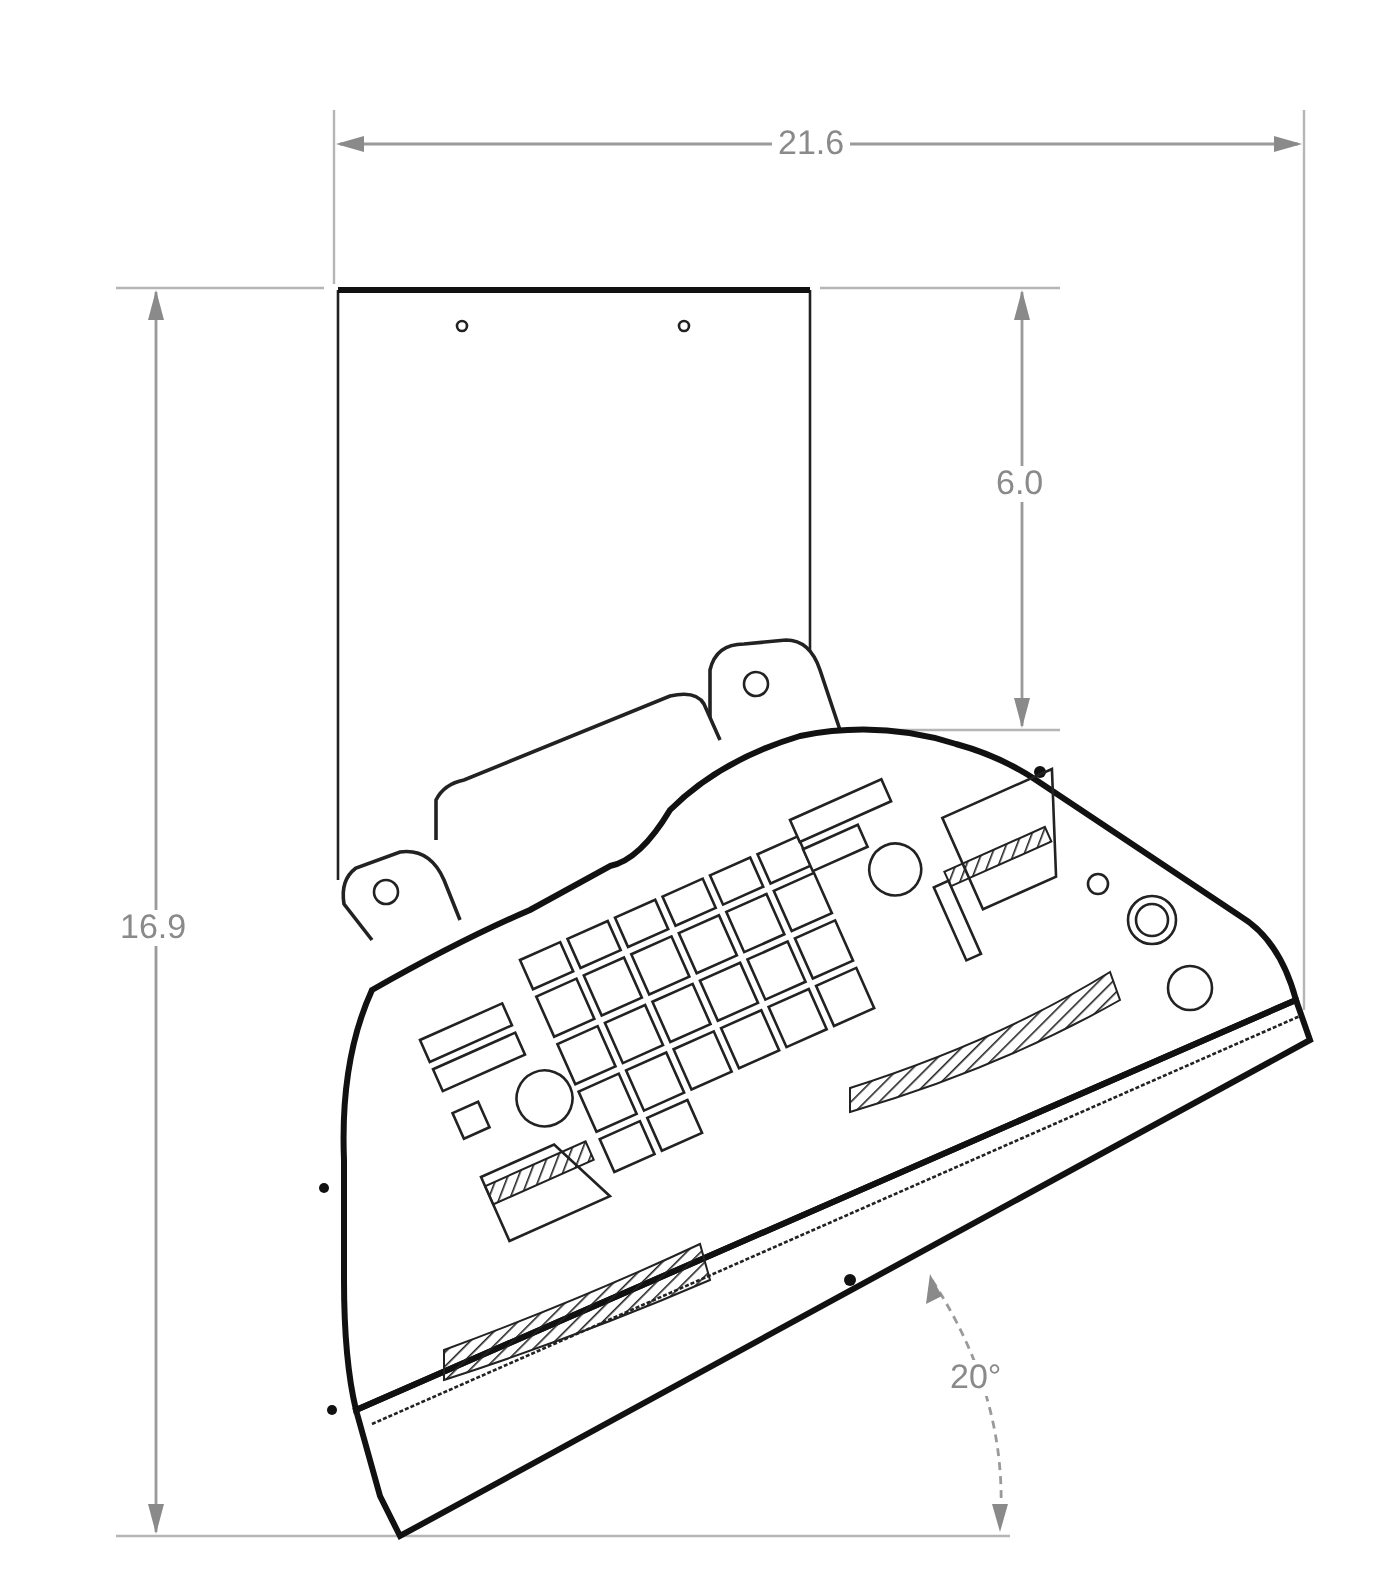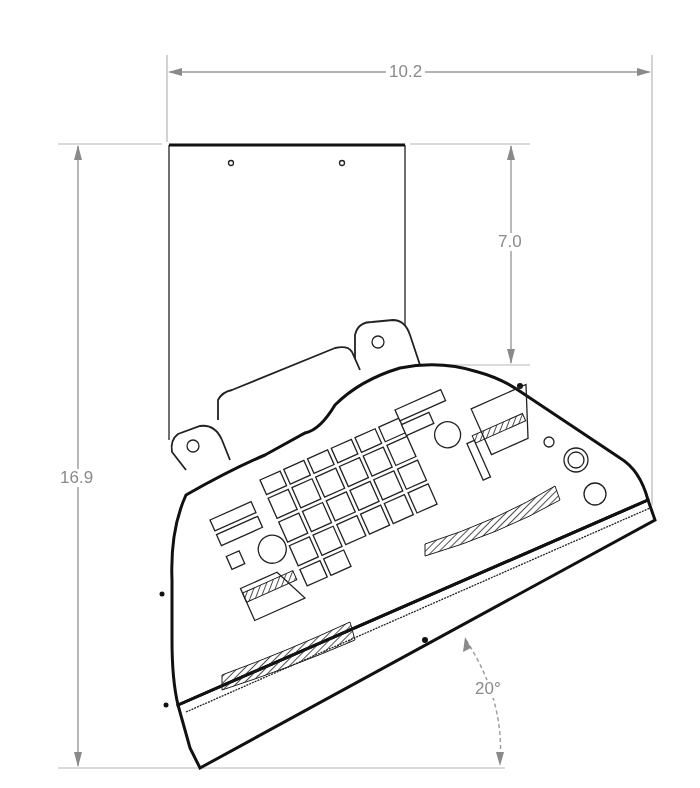--- a/index.html
+++ b/index.html
@@ -143,16 +143,16 @@
   </g>
 
   <g>
     <path d="M222,690 L222,675 Q290,650 350,622 L355,640 Q290,668 222,690 Z" fill="url(#hatch)" stroke="#222" stroke-width="1"></path>
   </g>
   <g>
     <path d="M425,556 L425,544 Q500,520 555,486 L560,500 Q500,534 425,556 Z" fill="url(#hatch)" stroke="#222" stroke-width="1"></path>
   </g>
 </svg>
 
-<div class="lbl" style="left:386px; top:63px;">10.2</div>
-<div class="lbl" style="left:57px; top:469px;">16.9</div>
-<div class="lbl" style="left:495px; top:233px;">7.0</div>
+<div class="lbl" style="left:386px; top:63px;">21.6</div>
+<div class="lbl" style="left:57px; top:455px;">16.9</div>
+<div class="lbl" style="left:495px; top:233px;">6.0</div>
 <div class="lbl" style="left:472px; top:680px;">20°</div>
 
 </body></html>

